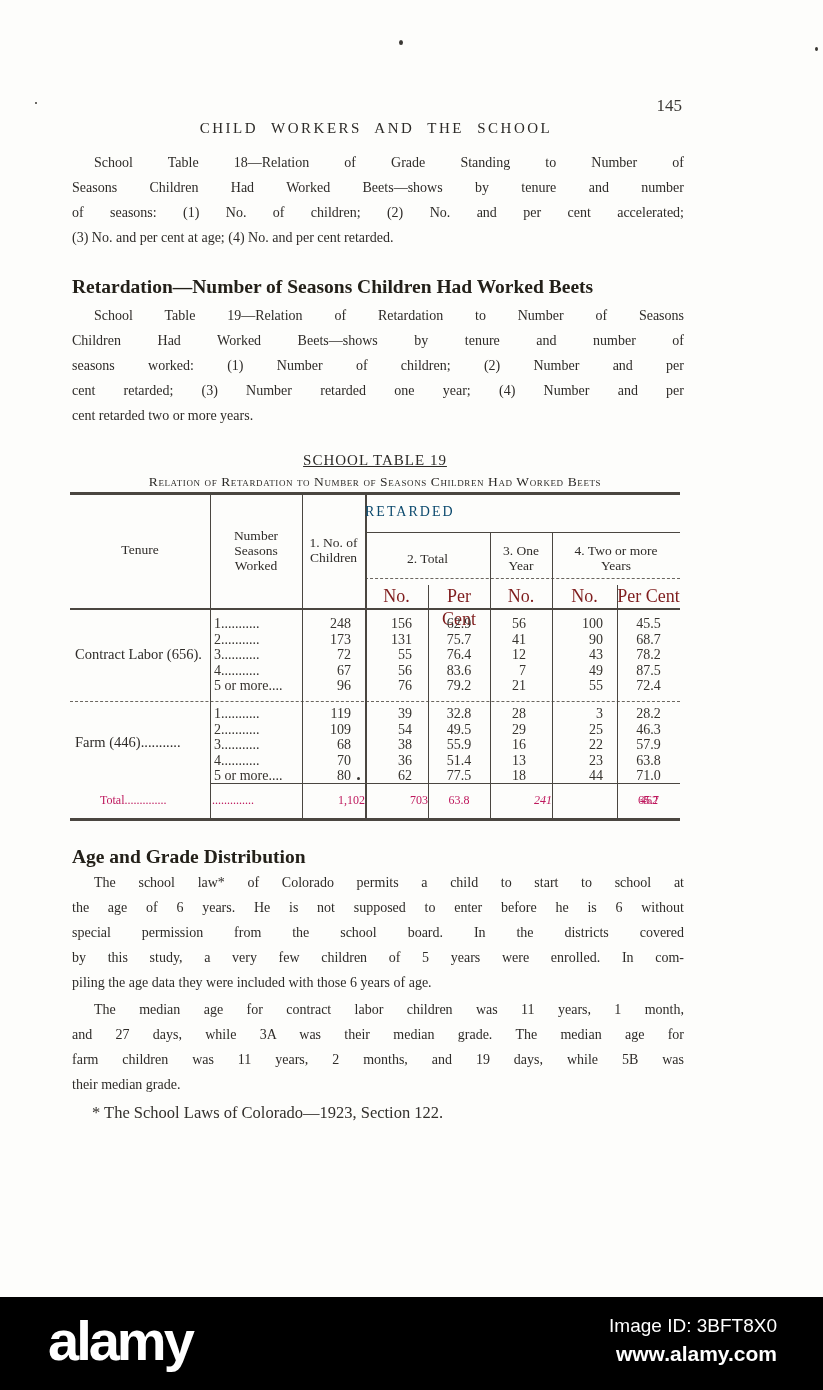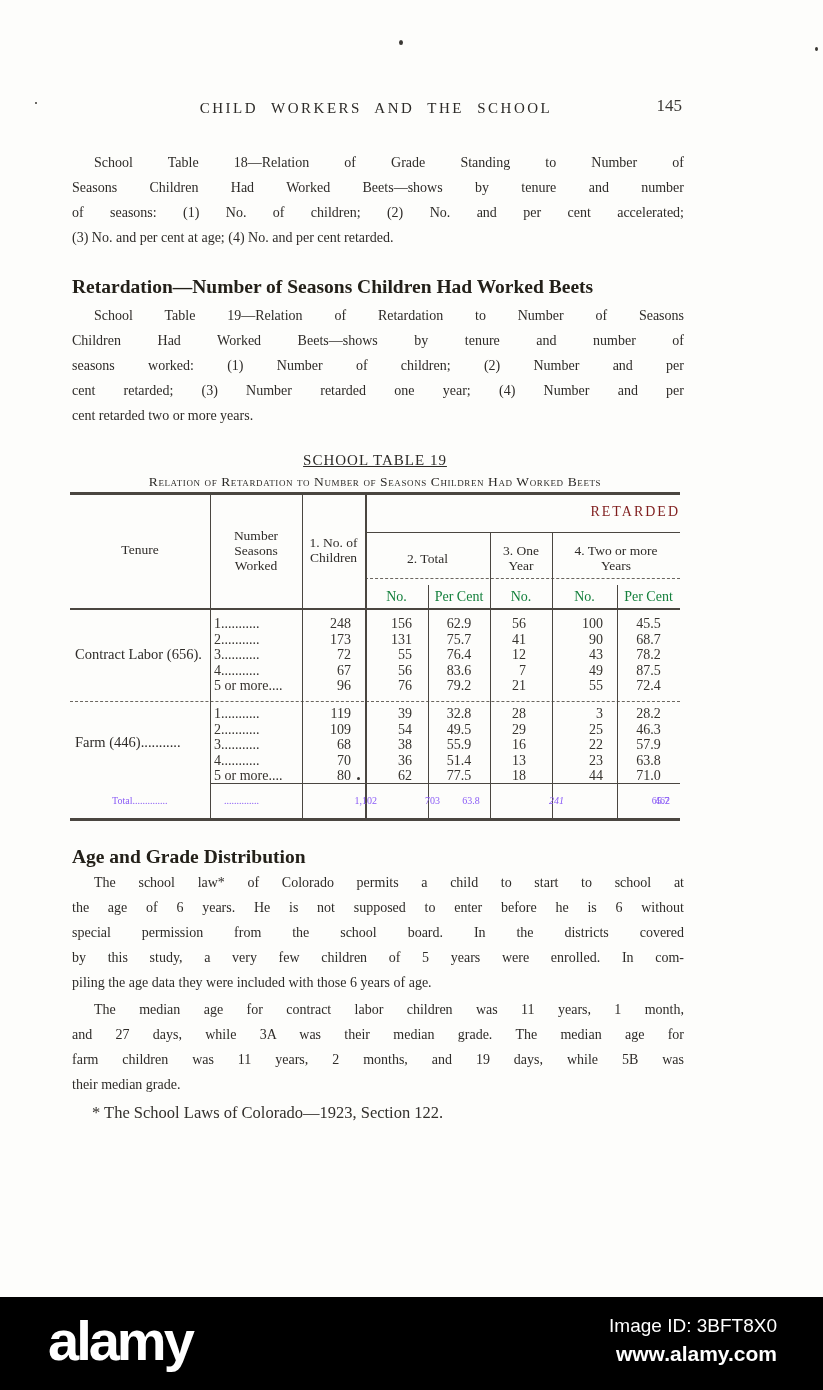--- a/index.html
+++ b/index.html
@@ -1,19 +1,19 @@
 <!DOCTYPE html>
 <html><head>
 <meta charset="utf-8">
 <style>
   html,body{margin:0;padding:0;background:#e8e8e8;}
   .page{position:relative;width:823px;height:1390px;background:#fdfdfb;overflow:hidden;
         font-family:"Liberation Serif", serif;color:#2e2b28;}
   
-  .running-head{position:absolute;left:70px;top:100px;width:612px;text-align:center;
+  .running-head{position:absolute;left:70px;top:120px;width:612px;text-align:center;
     font-size:15px;letter-spacing:2.5px;word-spacing:7px;color:#2c2a27;}
   .page-num{position:absolute;left:70px;top:96px;width:612px;text-align:right;font-size:17px;color:#3a3733;}
   
   .para{position:absolute;left:72px;width:612px;}
   .pline{height:25px;line-height:25px;font-size:14px;text-align:justify;text-align-last:justify;
          white-space:nowrap;color:#2e2b28;}
   .pline.lastline{text-align-last:auto;}
   .pline.indent{padding-left:22px;}
   .heading{position:absolute;left:72px;width:612px;font-size:19.5px;font-weight:bold;color:#232019;}
   .footnote{position:absolute;left:92px;top:1103px;width:560px;font-size:16.5px;color:#33302c;}
@@ -24,38 +24,38 @@
     font-variant:small-caps;letter-spacing:0.6px;color:#2c2a27;}
   .hline{position:absolute;background:#4a4640;height:1px;}
   .hline.thick{height:2.5px;}
   .hline.med{height:1.5px;}
   .hline.dash{background:none;border-top:1px dashed #6b665f;height:0;}
   .vline{position:absolute;background:#4a4640;width:1px;}
   .vline.thick{width:2px;}
   .hcell{position:absolute;display:flex;align-items:center;justify-content:center;text-align:center;
     font-size:13.5px;color:#2e2b28;}
   .prewrap{white-space:pre-line;line-height:15px;}
-  .h-retarded{position:absolute;left:295px;top:54px;width:315px;text-align:right;font-size:14px;
-    letter-spacing:2px;color:#7f1d1d;}
-  .subhead{position:absolute;top:135px;height:23px;line-height:23px;text-align:center;font-size:14px;color:#15803d;}
+  .h-retarded{position:absolute;left:295px;top:54px;width:315px;text-align:left;font-size:14px;
+    letter-spacing:2px;color:#0c4a6e;}
+  .subhead{position:absolute;top:135px;height:23px;line-height:23px;text-align:center;font-size:18px;color:#7f1d1d;}
   .tgroup{position:absolute;left:0;width:610px;}
   #group0{top:158px;height:93px;}
   #group1{top:251px;height:82px;}
   #group0 .gcol{padding-top:8px;}
   #group1 .gcol{padding-top:5px;}
   .tenure-cell{position:absolute;left:0;top:0;width:138px;height:100%;display:flex;align-items:center;
     padding-left:5px;font-size:14.5px;color:#2e2b28;overflow:hidden;white-space:nowrap;}
   .gcol{position:absolute;top:0;height:100%;box-sizing:border-box;}
   .gline{height:15.6px;line-height:15.6px;font-size:14px;color:#36332e;white-space:nowrap;overflow:hidden;}
   .col-seasons{text-align:left;padding-left:2px;}
   .col-center{text-align:center;}
   .col-right{text-align:right;}
   .pr14{padding-right:14px;}.pr16{padding-right:16px;}.pr26{padding-right:26px;}
   .total-row{position:absolute;left:0;top:333px;width:610px;height:35px;}
-  .tr-cell{position:absolute;top:9px;height:17px;line-height:17px;font-size:10px;color:#8b5cf6;white-space:nowrap;overflow:hidden;margin-left:12px;}
+  .tr-cell{position:absolute;top:9px;height:17px;line-height:17px;font-size:12px;color:#be185d;white-space:nowrap;overflow:hidden;}
   
   .speck{position:absolute;background:#3a3733;border-radius:50%;}
   
   .wm-bar{position:absolute;left:0;top:1297px;width:823px;height:93px;background:#000;}
   .wm-logo{position:absolute;left:48px;top:14px;color:#fff;font-family:"Liberation Sans",sans-serif;
     font-weight:bold;font-size:56px;letter-spacing:-3px;line-height:60px;}
   .wm-right{position:absolute;right:46px;top:16px;text-align:right;color:#fff;
     font-family:"Liberation Sans",sans-serif;}
   .wm-id{font-size:19px;line-height:26px;}
   .wm-url{font-size:21px;font-weight:bold;line-height:30px;}

